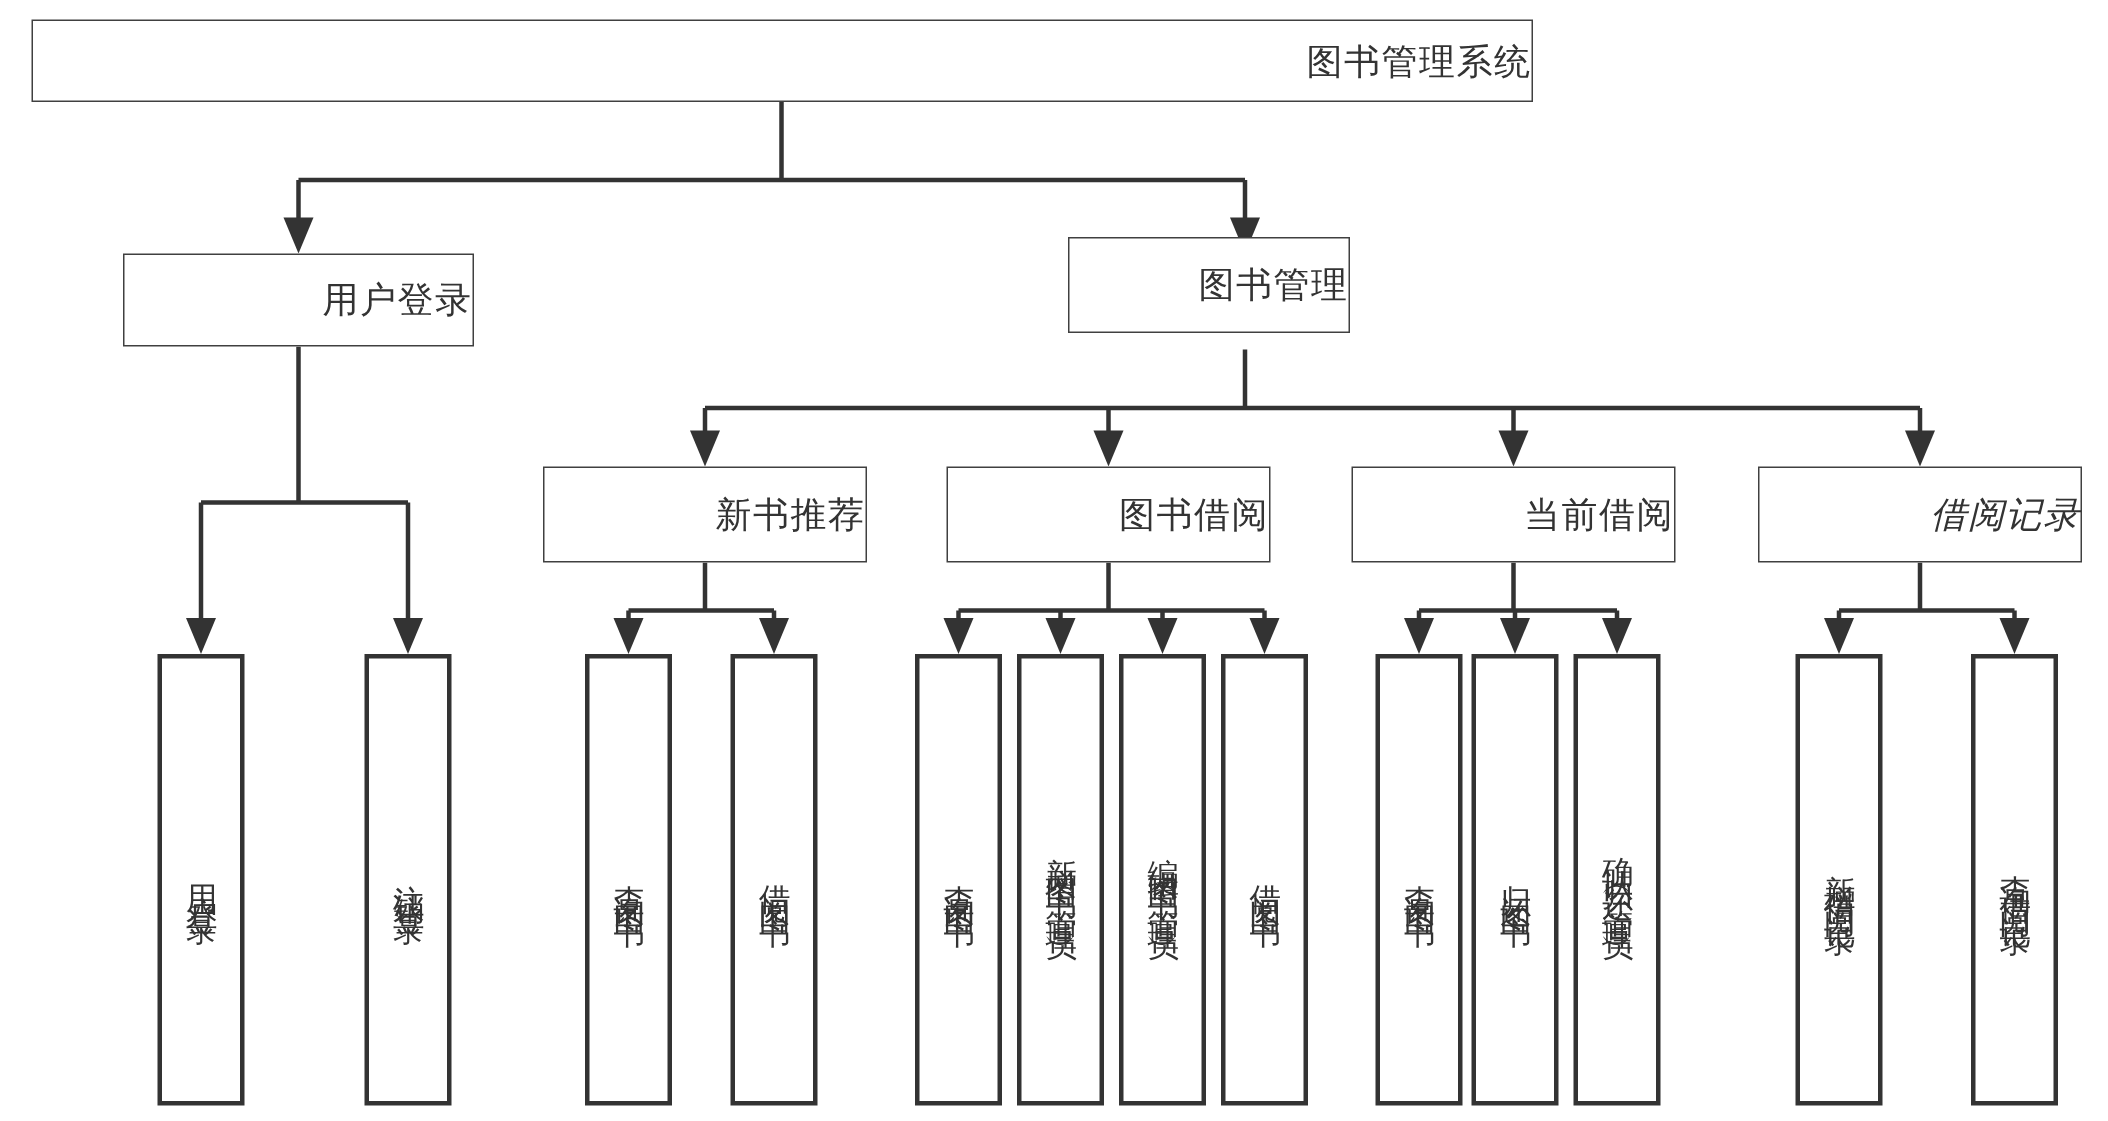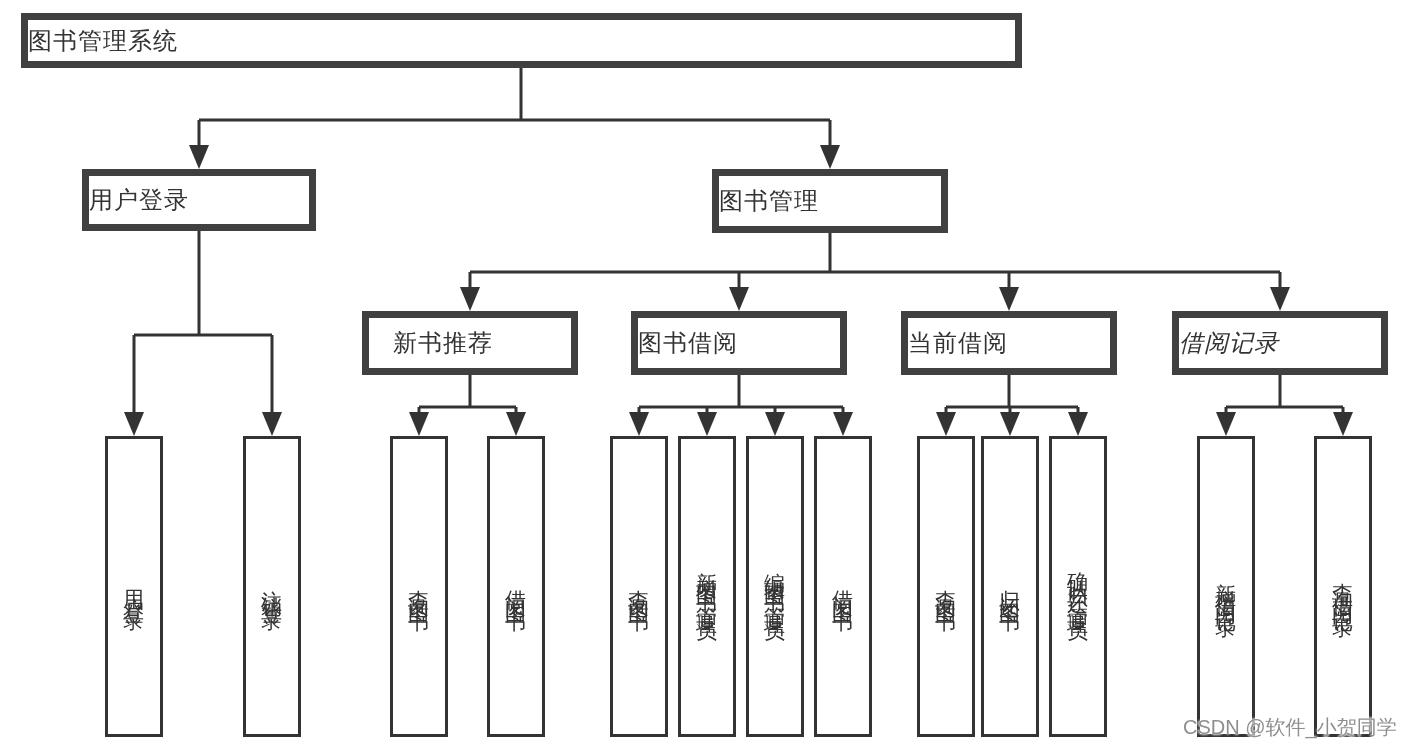--- a/index.html
+++ b/index.html
@@ -11,23 +11,23 @@
     color:#333333;
     overflow:hidden;
   }
   #connector-layer{
     position:absolute;left:0;top:0;width:1405px;height:747px;
     pointer-events:none;
   }
   .hbox{
     position:absolute;
     box-sizing:border-box;
-    border:7px solid #404040;
+    border:1px solid #404040;
     background:#ffffff;
-    display:flex;align-items:center;justify-content:flex-start;
+    display:flex;align-items:center;justify-content:flex-end;
     font-size:24px;
     letter-spacing:1px;
     z-index:2;
   }
   .vbox{
     position:absolute;
     box-sizing:border-box;
     border:3px solid #333333;
     background:#ffffff;
     display:flex;align-items:center;justify-content:center;
@@ -103,21 +103,21 @@
       </g>
   </svg>
 
   <div class="hbox" style="left:21px;top:13px;width:1001px;height:55px;">
     <span>图书管理系统</span>
   </div>
 
   <div class="hbox" style="left:82px;top:169px;width:234px;height:62px;">
     <span>用户登录</span>
   </div>
-  <div class="hbox" style="left:712px;top:169px;width:236px;height:64px;">
+  <div class="hbox" style="left:712px;top:158px;width:188px;height:64px;">
     <span>图书管理</span>
   </div>
 
   <div class="hbox" style="left:362px;top:311px;width:216px;height:64px;padding-left:24px;">
     <span>新书推荐</span>
   </div>
   <div class="hbox" style="left:631px;top:311px;width:216px;height:64px;">
     <span>图书借阅</span>
   </div>
   <div class="hbox" style="left:901px;top:311px;width:216px;height:64px;">
@@ -164,15 +164,14 @@
     <span>确认归还（管理员）</span>
   </div>
 
   <div class="vbox" style="left:1197px;top:436px;width:58px;height:301px;">
     <span>新增借阅记录</span>
   </div>
   <div class="vbox" style="left:1314px;top:436px;width:58px;height:301px;">
     <span>查询借阅记录</span>
   </div>
 
-  <div class="watermark">CSDN @软件_小贺同学</div>
 
 </div>
 
 </body></html>

